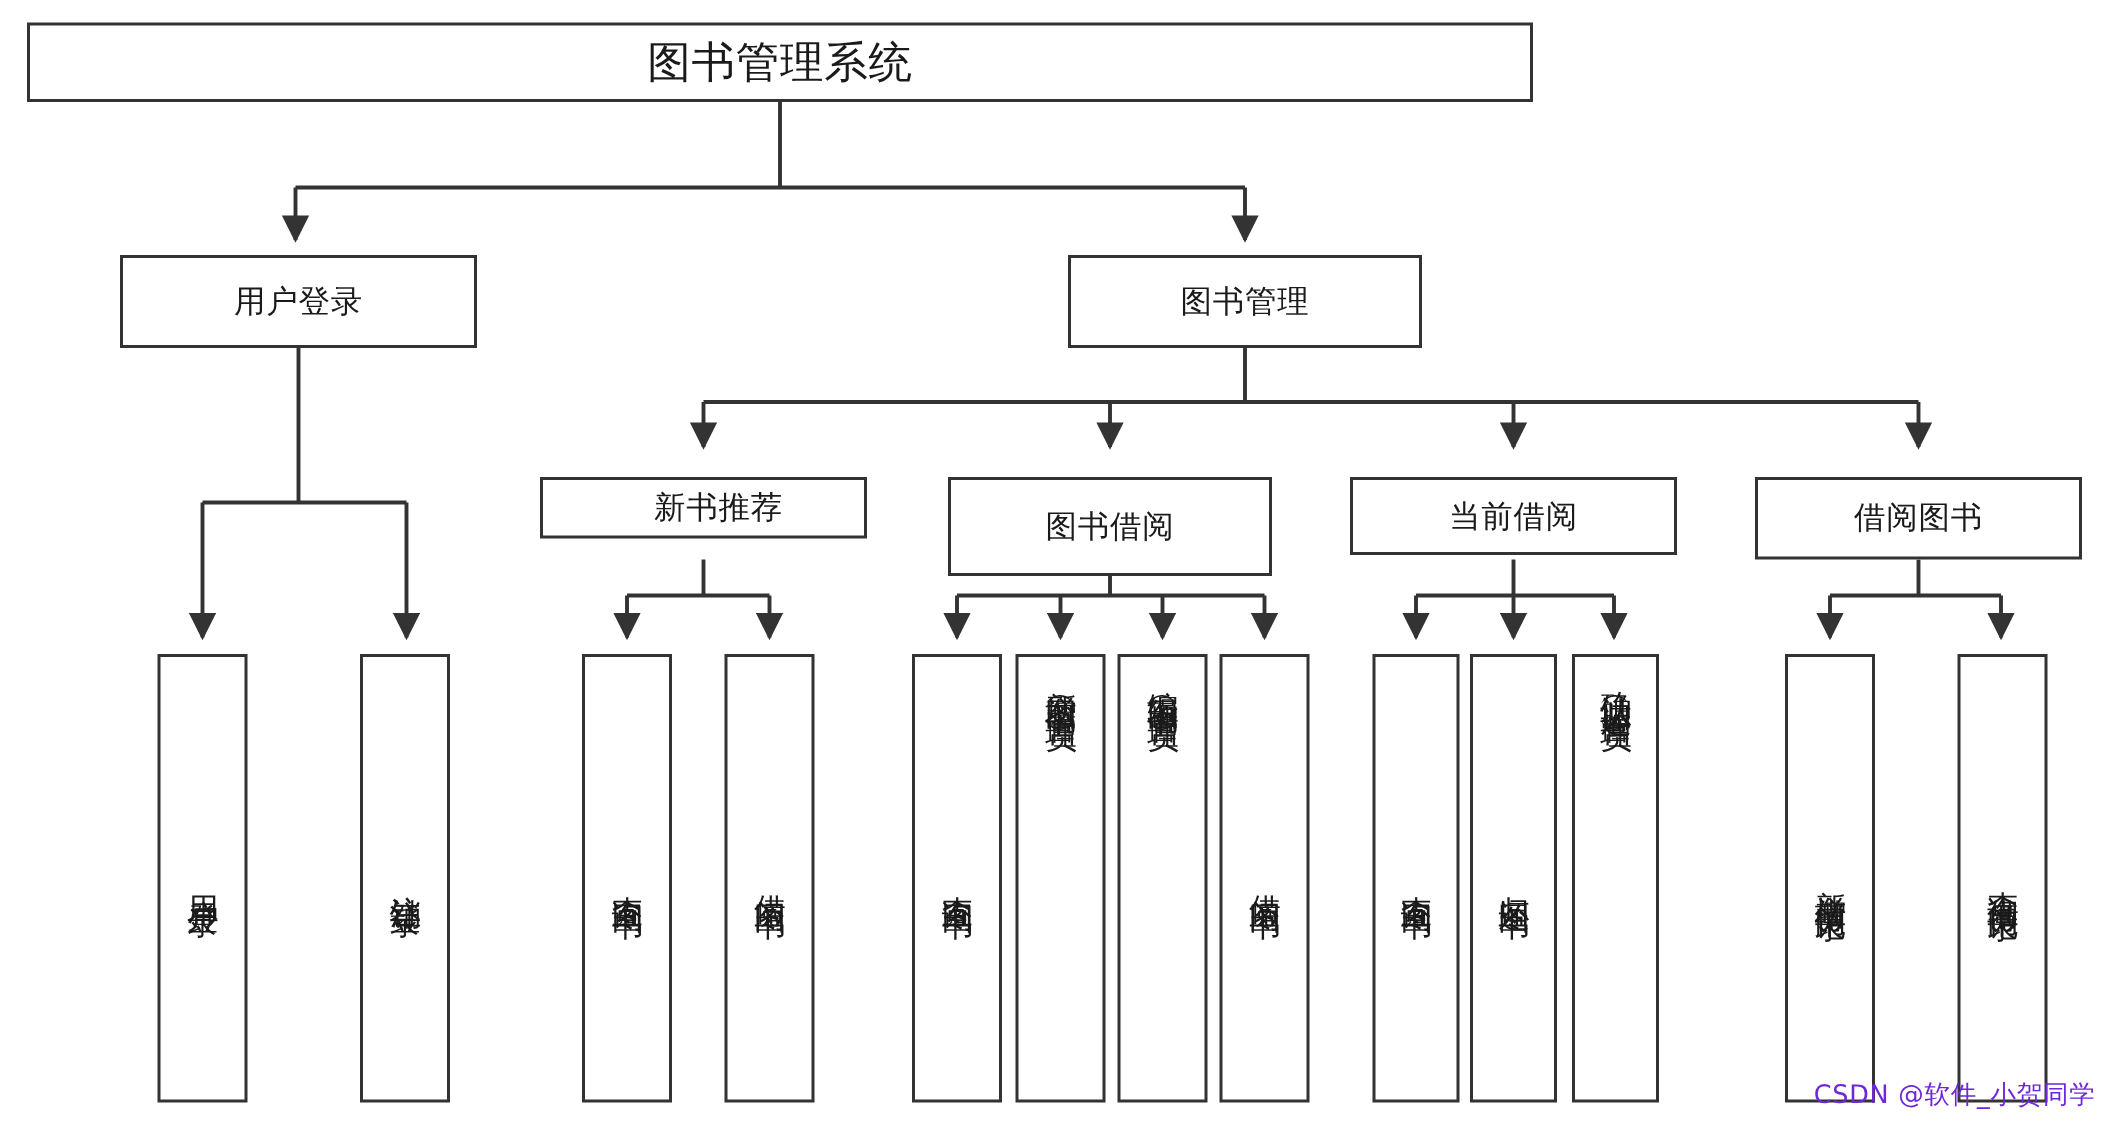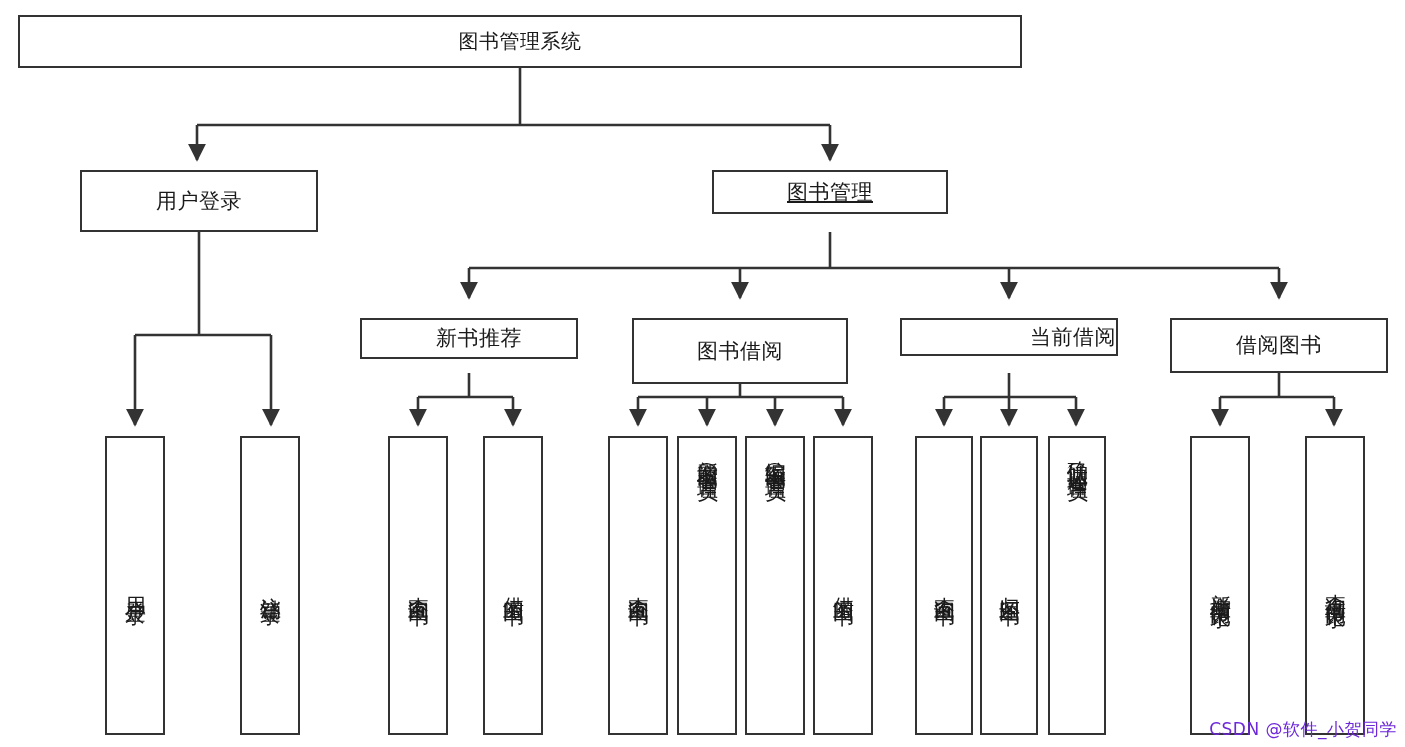--- a/index.html
+++ b/index.html
@@ -40,21 +40,21 @@
   .node .label {
     line-height: 1.18;
     letter-spacing: 0.5px;
   }
   .node.horiz .label {
     writing-mode: horizontal-tb;
     font-size: 21px;
     text-align: center;
   }
   .node.root .label {
-    font-size: 20px;
+    font-size: 29px;
   }
   .node.vert {
     align-items: flex-start;
     justify-content: center;
     padding-top: 6px;
   }
   .node.vert .label {
     writing-mode: vertical-rl;
     text-orientation: upright;
     font-size: 21px;
@@ -131,31 +131,31 @@
     </g>
   </svg>
 
   <div class="node horiz root" style="left:18px; top:15px; width:1004px; height:53px;">
     <span class="label">图书管理系统</span>
   </div>
 
   <div class="node horiz" style="left:80px; top:170px; width:238px; height:62px;">
     <span class="label">用户登录</span>
   </div>
-  <div class="node horiz" style="left:712px; top:170px; width:236px; height:44px;text-decoration:underline;">
+  <div class="node horiz" style="left:712px; top:170px; width:236px; height:62px;">
     <span class="label">图书管理</span>
   </div>
 
   <div class="node horiz" style="left:360px; top:318px; width:218px; height:41px;padding-left:20px;">
     <span class="label">新书推荐</span>
   </div>
   <div class="node horiz" style="left:632px; top:318px; width:216px; height:66px;">
     <span class="label">图书借阅</span>
   </div>
-  <div class="node horiz" style="left:900px; top:318px; width:218px; height:38px;justify-content:flex-end;">
+  <div class="node horiz" style="left:900px; top:318px; width:218px; height:52px;">
     <span class="label">当前借阅</span>
   </div>
   <div class="node horiz" style="left:1170px; top:318px; width:218px; height:55px;">
     <span class="label">借阅图书</span>
   </div>
 
   <div class="node vert centered" style="left:105px; top:436px; width:60px; height:299px;">
     <span class="label">用户登录</span>
   </div>
   <div class="node vert centered" style="left:240px; top:436px; width:60px; height:299px;">

